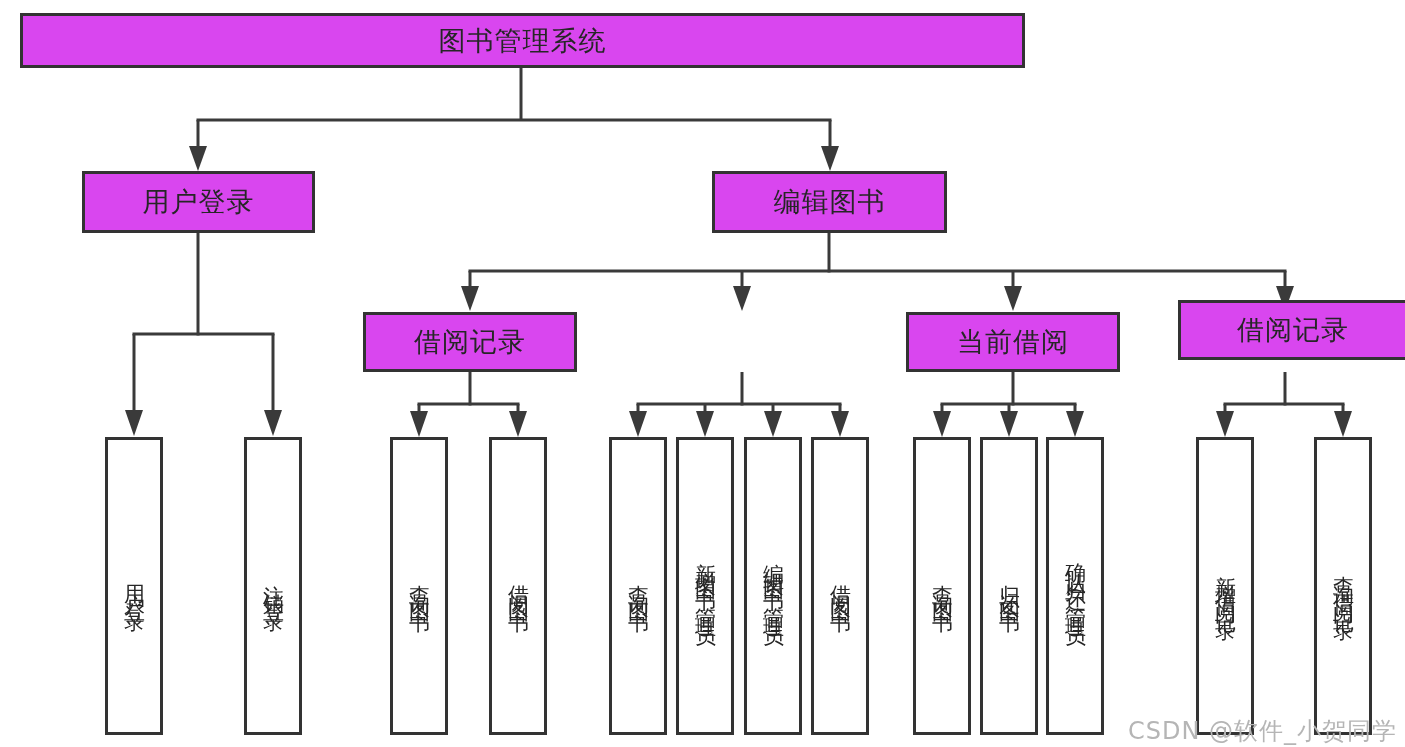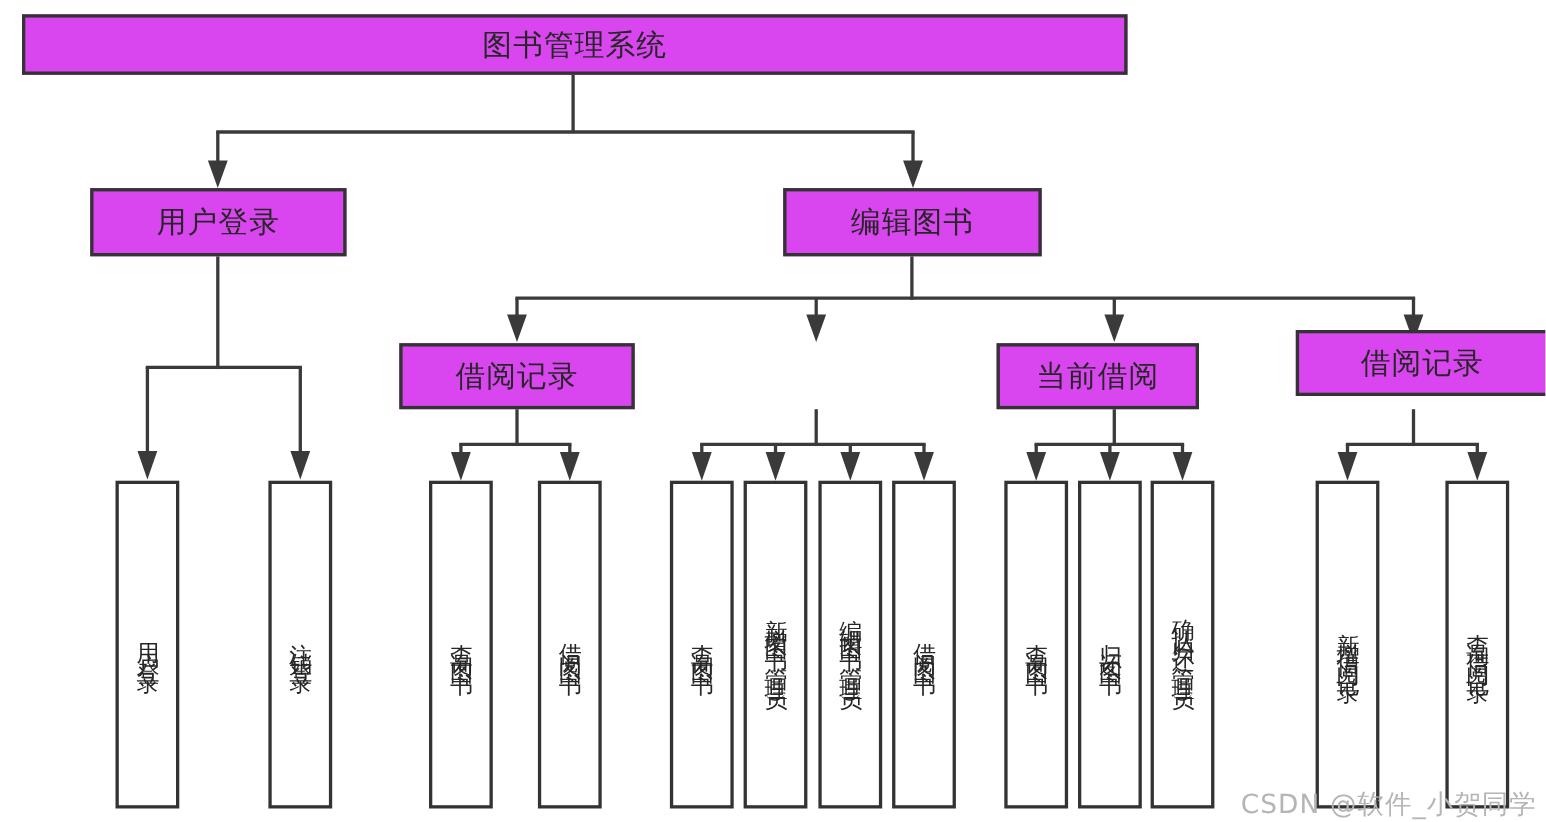--- a/index.html
+++ b/index.html
@@ -122,21 +122,21 @@
   <div class="node" style="left:82px;top:171px;width:233px;height:62px">
     <span>用户登录</span>
   </div>
   <div class="node" style="left:712px;top:171px;width:235px;height:62px">
     <span>编辑图书</span>
   </div>
 
   <div class="node" style="left:363px;top:312px;width:214px;height:60px">
     <span>借阅记录</span>
   </div>
-  <div class="node" style="left:906px;top:312px;width:184px;height:60px">
+  <div class="node" style="left:906px;top:312px;width:214px;height:60px">
     <span>当前借阅</span>
   </div>
   <div class="node" style="left:1178px;top:300px;width:230px;height:60px">
     <span>借阅记录</span>
   </div>
 
   <div class="vnode" style="left:105px">
     <span class="vtext">用户登录</span>
   </div>
   <div class="vnode" style="left:244px">

